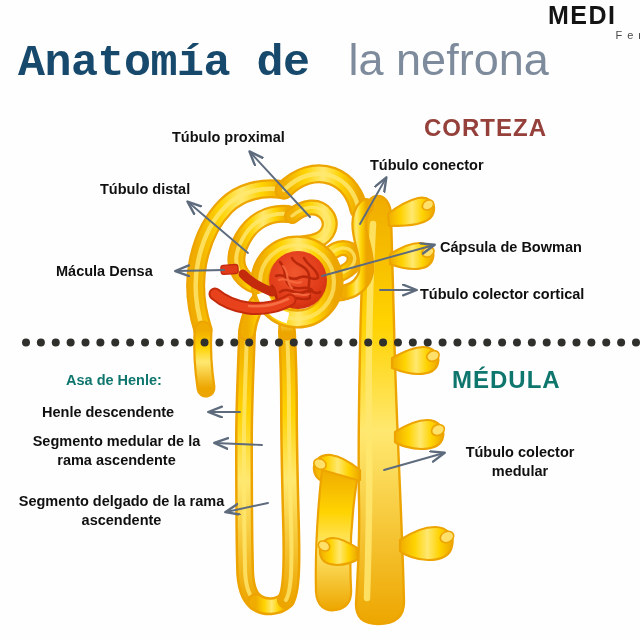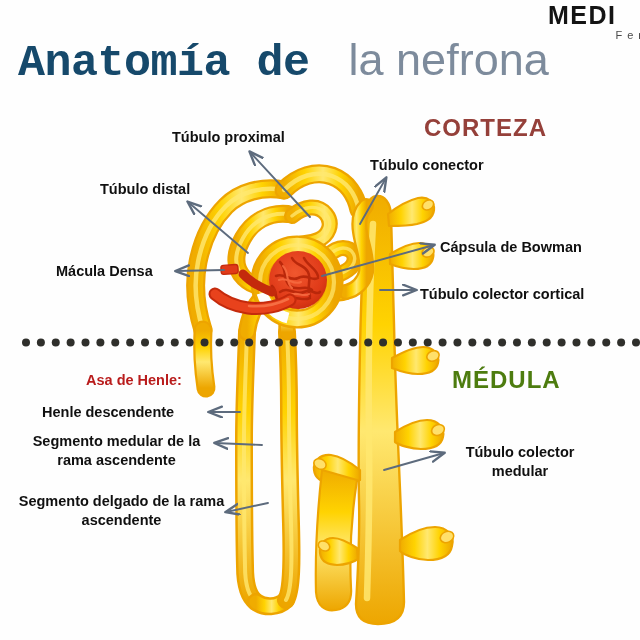--- a/index.html
+++ b/index.html
@@ -376,35 +376,35 @@
         <circle cx="539.61" cy="4.5" r="4" fill="#2f2f2b"></circle>
         <circle cx="554.49" cy="4.5" r="4" fill="#2f2f2b"></circle>
         <circle cx="569.37" cy="4.5" r="4" fill="#2f2f2b"></circle>
         <circle cx="584.24" cy="4.5" r="4" fill="#2f2f2b"></circle>
         <circle cx="599.12" cy="4.5" r="4" fill="#2f2f2b"></circle>
         <circle cx="614.00" cy="4.5" r="4" fill="#2f2f2b"></circle>
       </g>
   </svg>
 
   <div class="zone-heading" id="heading-corteza" style="color: rgb(149, 64, 58);">CORTEZA</div>
-  <div class="zone-heading" id="heading-medula" style="color: #4d7c0f;">MÉDULA</div>
+  <div class="zone-heading" id="heading-medula" style="color: #0f766e;">MÉDULA</div>
 
   <div class="label" style="left:172px; top:128px;">Túbulo proximal</div>
 
   <div class="label" style="left:100px; top:180px;">Túbulo distal</div>
 
   <div class="label" style="left:56px; top:262px;">Mácula Densa</div>
 
   <div class="label" style="left:370px; top:156px;">Túbulo conector</div>
 
   <div class="label" style="left:440px; top:238px;">Cápsula de Bowman</div>
 
   <div class="label" style="left:420px; top:277px;margin-top:8px;">Túbulo colector cortical</div>
 
-  <div id="lbl-henle" style="color: #b91c1c; margin-left: 20px;">Asa de Henle:</div>
+  <div id="lbl-henle" style="color: #0f766e;">Asa de Henle:</div>
 
   <div class="label" style="left:42px; top:403px;">Henle descendente</div>
 
   <div class="label multi center-al" style="left:14px; top:432px; width:205px;">Segmento medular de la rama ascendente</div>
 
   <div class="label multi center-al" style="left:14px; top:492px; width:215px;">Segmento delgado de la rama ascendente</div>
 
   <div class="label multi center-al" style="left:450px; top:443px; width:140px;">Túbulo colector medular</div>
 
 </div>

